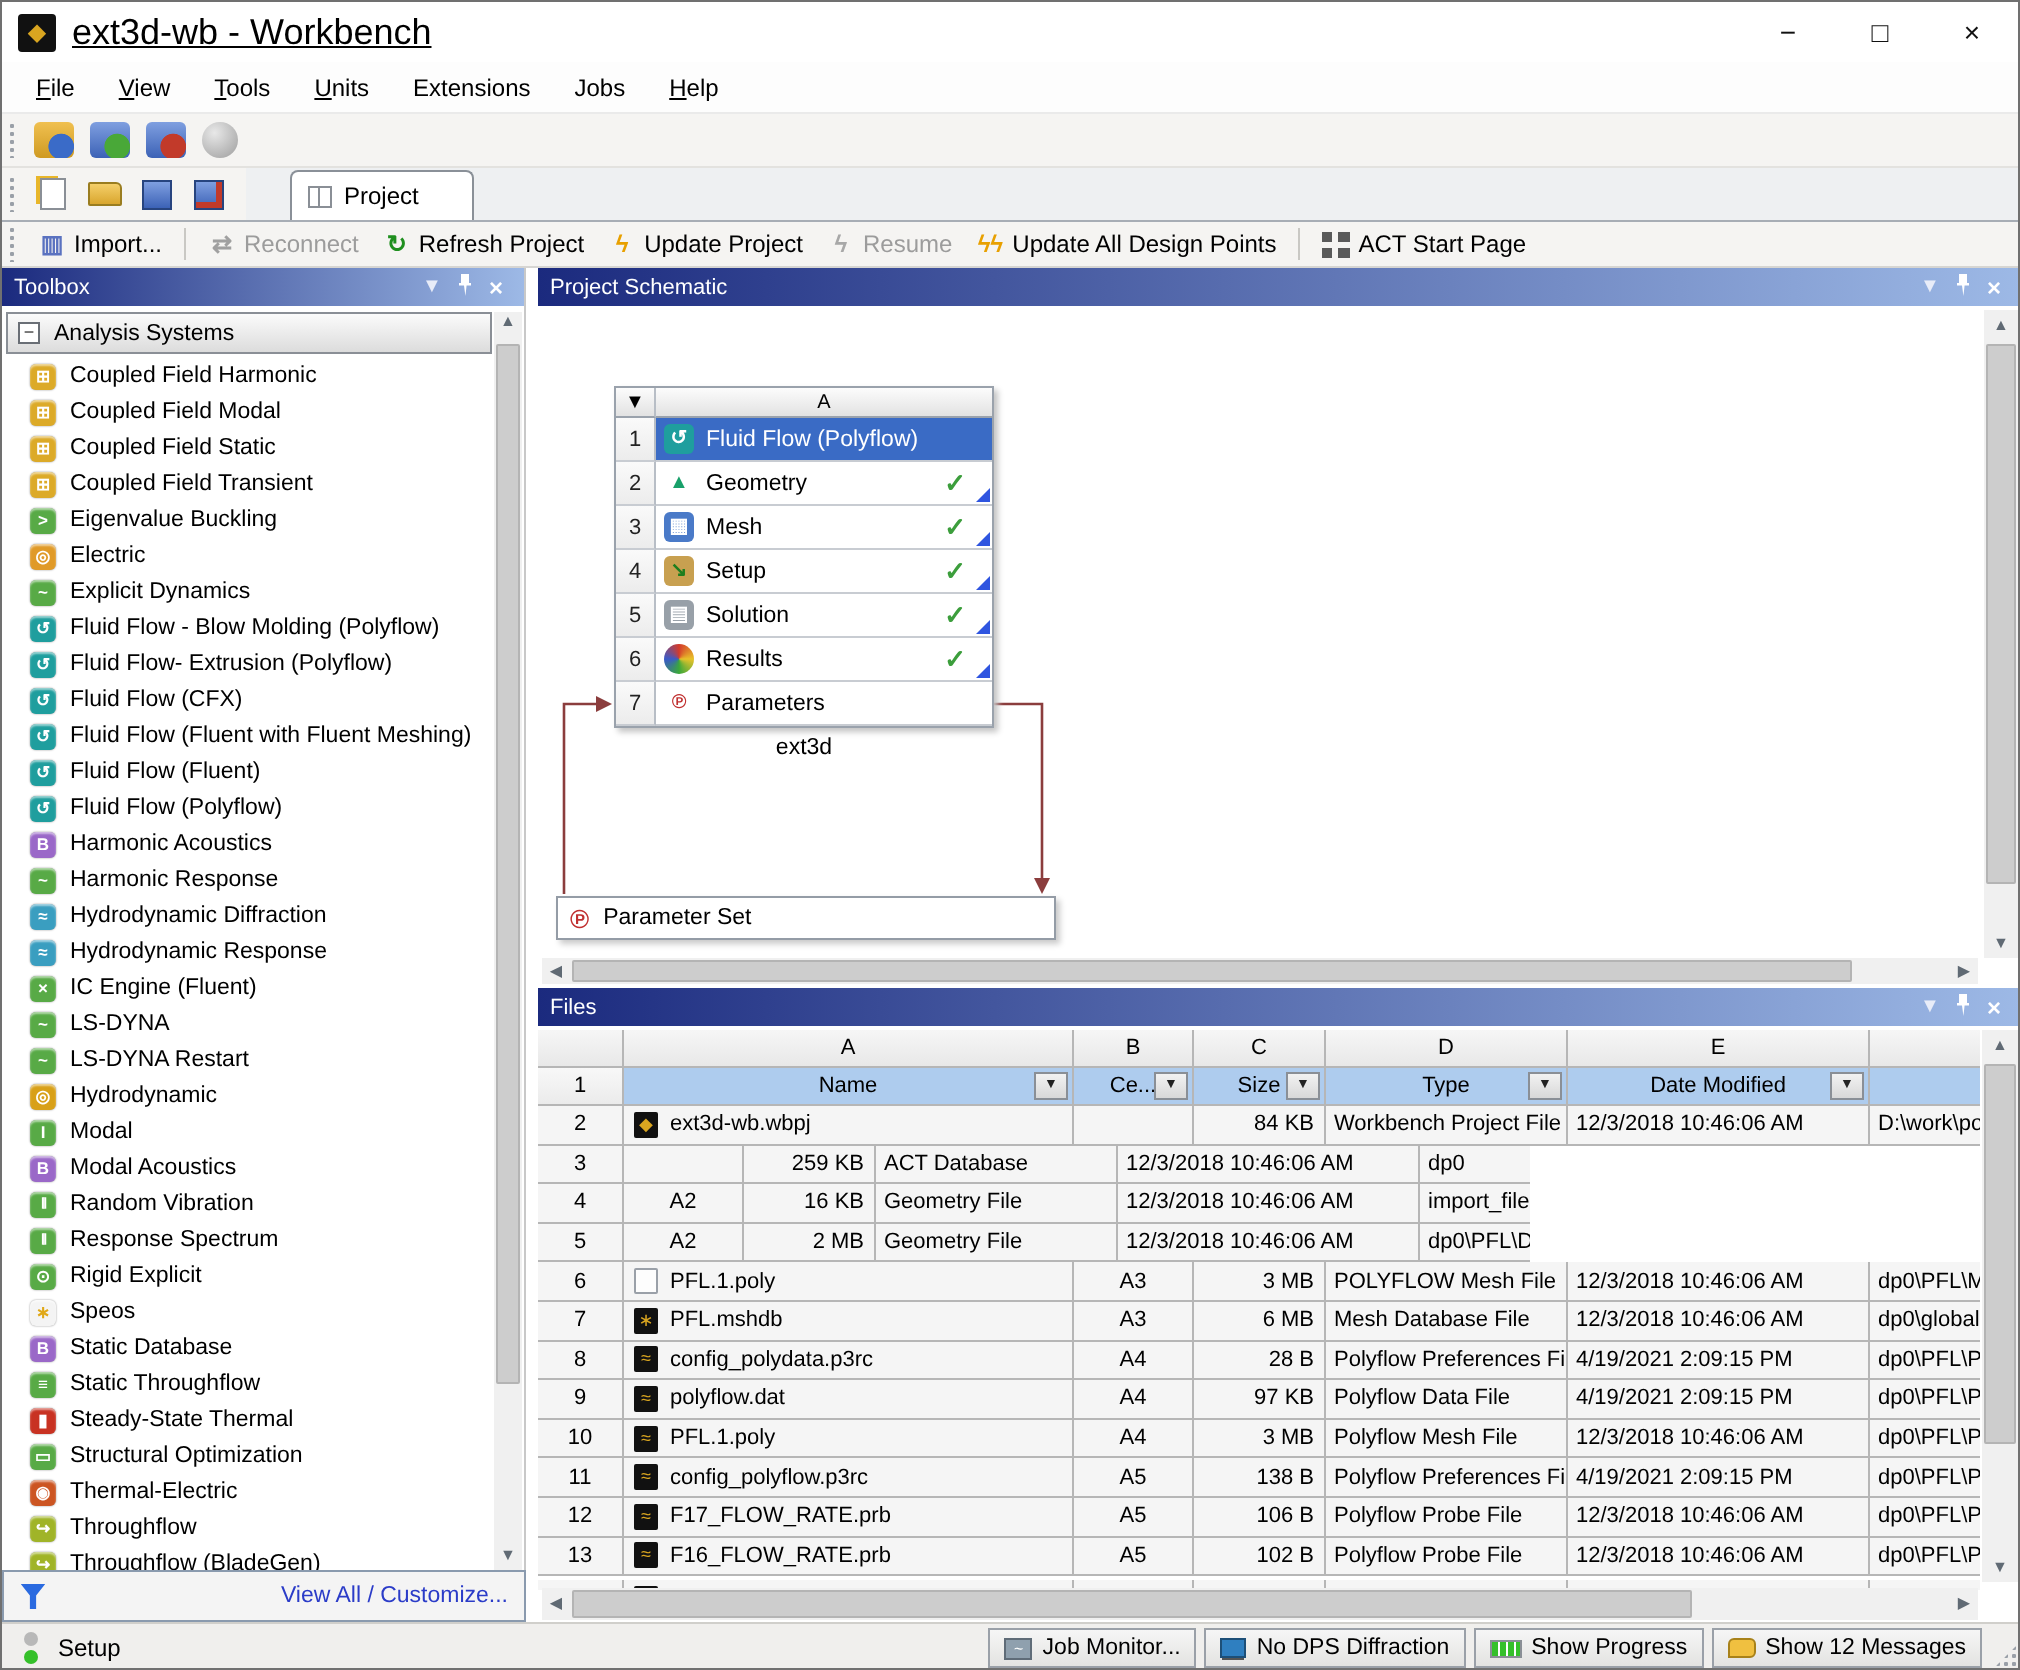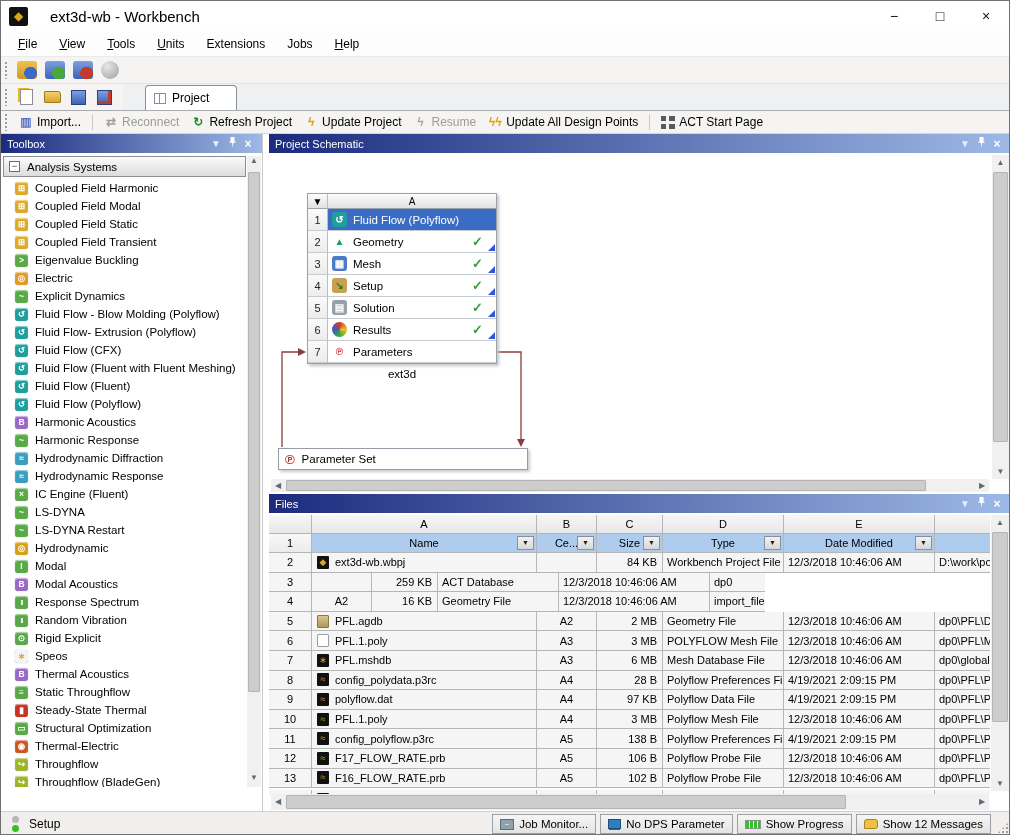--- a/index.html
+++ b/index.html
@@ -6,21 +6,21 @@
     --hdr-a:#1b2a7e; --hdr-b:#9db9e6; --sel:#3a6bc5; --check:#3c9e3c;
     --tri:#2f55e0; --conn:#8b3d3d; --link:#2b3cc8; --hdrow:#aeccee;
   }
   *{box-sizing:border-box;margin:0;padding:0;font-family:"Liberation Sans",sans-serif;}
   html,body{width:1010px;height:835px;overflow:hidden;background:#fff;}
   #win{position:relative;width:1010px;height:835px;border:1px solid #707070;background:#fff;overflow:hidden;}
 
   
   .titlebar{position:absolute;left:0;top:0;width:100%;height:30px;background:#fff;display:flex;align-items:center;}
   .app-ico{width:19px;height:19px;margin-left:8px;background:#111;border-radius:2px;color:#d9a520;font-size:12px;line-height:19px;text-align:center;}
-  .title-text{margin-left:22px;font-size:15px;color:#000;}
+  .title-text{margin-left:8px;font-size:18px;color:#000;text-decoration:underline;}
   .win-ctrls{margin-left:auto;display:flex;height:100%;}
   .wc{width:46px;height:100%;display:flex;align-items:center;justify-content:center;font-size:14px;color:#111;cursor:default;}
 
   
   .menubar{position:absolute;left:0;top:30px;width:100%;height:26px;background:#fdfdfd;border-bottom:1px solid #eaeaea;display:flex;align-items:center;padding-left:6px;}
   .menu-item{padding:4px 11px;font-size:12px;color:#000;}
 
   
   .tb1{position:absolute;left:0;top:56px;width:100%;height:27px;background:#f5f4f2;display:flex;align-items:center;border-bottom:1px solid #e3e2df;}
   .grip{width:5px;height:18px;margin:0 4px 0 3px;background-image:radial-gradient(circle,#9aa0a8 1px,transparent 1.2px);background-size:4px 4px;}
@@ -327,37 +327,37 @@
         <div class="tbx-item">
           <span class="mi" style="background: rgb(88, 170, 70);">I</span>
           <span>Modal</span>
         </div>
         <div class="tbx-item">
           <span class="mi" style="background: rgb(154, 104, 200);">B</span>
           <span>Modal Acoustics</span>
         </div>
         <div class="tbx-item">
           <span class="mi" style="background: rgb(88, 170, 70); font-size: 6px; letter-spacing: -1px;">|||</span>
+          <span>Random Vibration</span>
+        </div>
+        <div class="tbx-item">
+          <span class="mi" style="background: rgb(88, 170, 70); font-size: 6px; letter-spacing: -1px;">|||</span>
           <span>Response Spectrum</span>
-        </div>
-        <div class="tbx-item">
-          <span class="mi" style="background: rgb(88, 170, 70); font-size: 6px; letter-spacing: -1px;">|||</span>
-          <span>Random Vibration</span>
         </div>
         <div class="tbx-item">
           <span class="mi" style="background: rgb(88, 170, 70);">⊙</span>
           <span>Rigid Explicit</span>
         </div>
         <div class="tbx-item">
           <span class="mi" style="background: rgb(244, 244, 244); color: rgb(224, 168, 24);">∗</span>
           <span>Speos</span>
         </div>
         <div class="tbx-item">
           <span class="mi" style="background: rgb(154, 104, 200);">B</span>
-          <span>Thermal Acoustics</span>
+          <span>Static Database</span>
         </div>
         <div class="tbx-item">
           <span class="mi" style="background: rgb(88, 170, 70);">≡</span>
           <span>Static Throughflow</span>
         </div>
         <div class="tbx-item">
           <span class="mi" style="background: rgb(200, 50, 34);">▮</span>
           <span>Steady-State Thermal</span>
         </div>
         <div class="tbx-item">
@@ -375,20 +375,24 @@
         <div class="tbx-item">
           <span class="mi" style="background: rgb(160, 180, 40);">↪</span>
           <span>Throughflow (BladeGen)</span>
         </div>
       </div>
 
     <div class="sb-v" style="right:1px;top:22px;width:14px;height:631px;">
       <div class="sb-arrow" style="top:0;left:0;width:14px;height:14px;">▲</div>
       <div class="sb-thumb" style="left:1px;top:16px;width:12px;height:520px;"></div>
       <div class="sb-arrow" style="bottom:0;left:0;width:14px;height:14px;">▼</div>
+    </div>
+    <div id="viewall">
+      <span class="funnel"></span>
+      <span class="viewall-link">View All / Customize...</span>
     </div>
   </div>
 
   <div id="schematic">
     <div class="panel-head">
       <span>Project Schematic</span>
       <span class="ph-sp"></span>
       <span class="ph-btn">▼</span>
       <span class="ph-btn"><svg class="pin-svg" viewBox="0 0 9 11">
             <path fill="#fff" d="M2.5 0h4v4.5h1v1.2H5.3L4.7 11 4 5.7H1.5V4.5h1z"></path>
@@ -555,24 +559,20 @@
         <div class="frow drow">
           <div class="fcell c0">4</div>
           <div class="fcell c2">A2</div>
           <div class="fcell c3">16 KB</div>
           <div class="fcell c4">Geometry File</div>
           <div class="fcell c5">12/3/2018 10:46:06 AM</div>
           <div class="fcell c6">import_files</div>
         </div>
         <div class="frow drow">
           <div class="fcell c0">5</div>
-          <div class="fcell c1">
-            <span class="fico fi-geom"></span>
-            <span>PFL.agdb</span>
-          </div>
           <div class="fcell c2">A2</div>
           <div class="fcell c3">2 MB</div>
           <div class="fcell c4">Geometry File</div>
           <div class="fcell c5">12/3/2018 10:46:06 AM</div>
           <div class="fcell c6">dp0\PFL\DM</div>
         </div>
         <div class="frow drow">
           <div class="fcell c0">6</div>
           <div class="fcell c1">
             <span class="fico fi-page"></span>
@@ -701,21 +701,21 @@
         <i class="ready-bot"></i>
       </span>
     <span id="ready-label">Setup</span>
     <div class="sb-buttons" id="sb-buttons">
         <div class="sb-btn">
           <span class="sbi sbi-job">~</span>
           <span>Job Monitor...</span>
         </div>
         <div class="sb-btn">
           <span class="sbi sbi-dps"></span>
-          <span>No DPS Parameter</span>
+          <span>No DPS Diffraction</span>
         </div>
         <div class="sb-btn">
           <span class="sbi sbi-prog"></span>
           <span>Show Progress</span>
         </div>
         <div class="sb-btn">
           <span class="sbi sbi-msg"></span>
           <span>Show 12 Messages</span>
         </div>
       </div>

